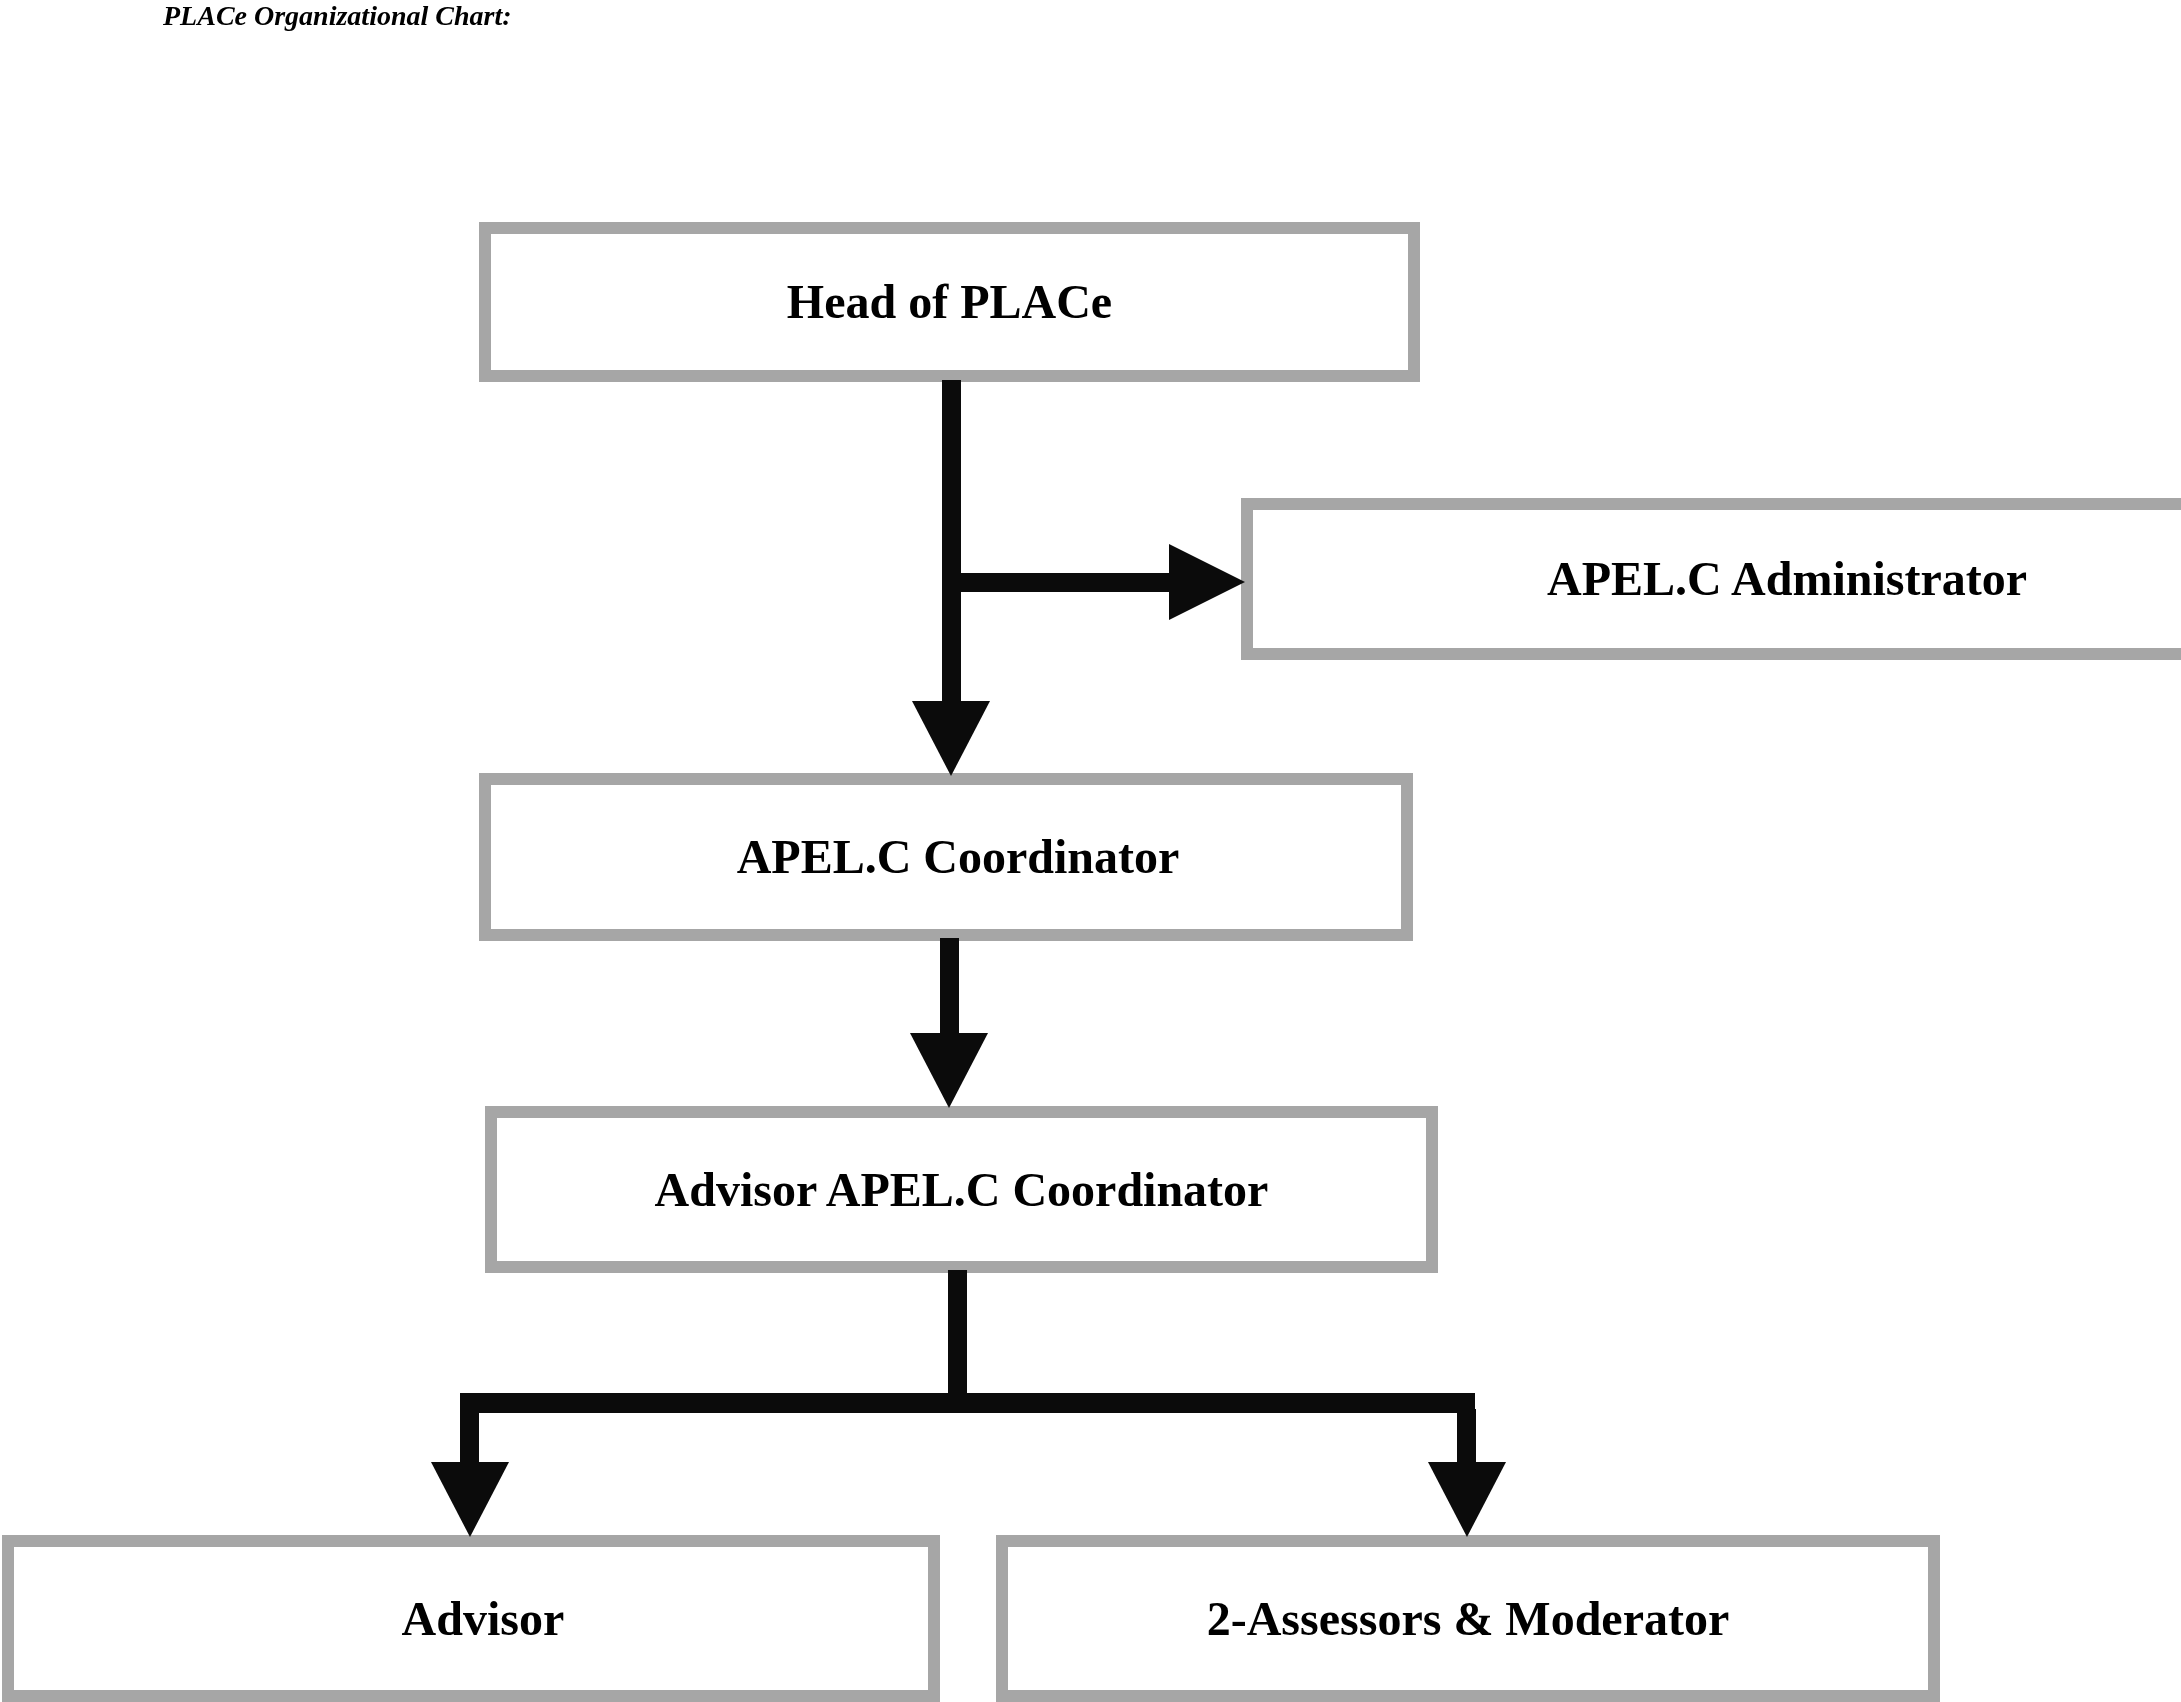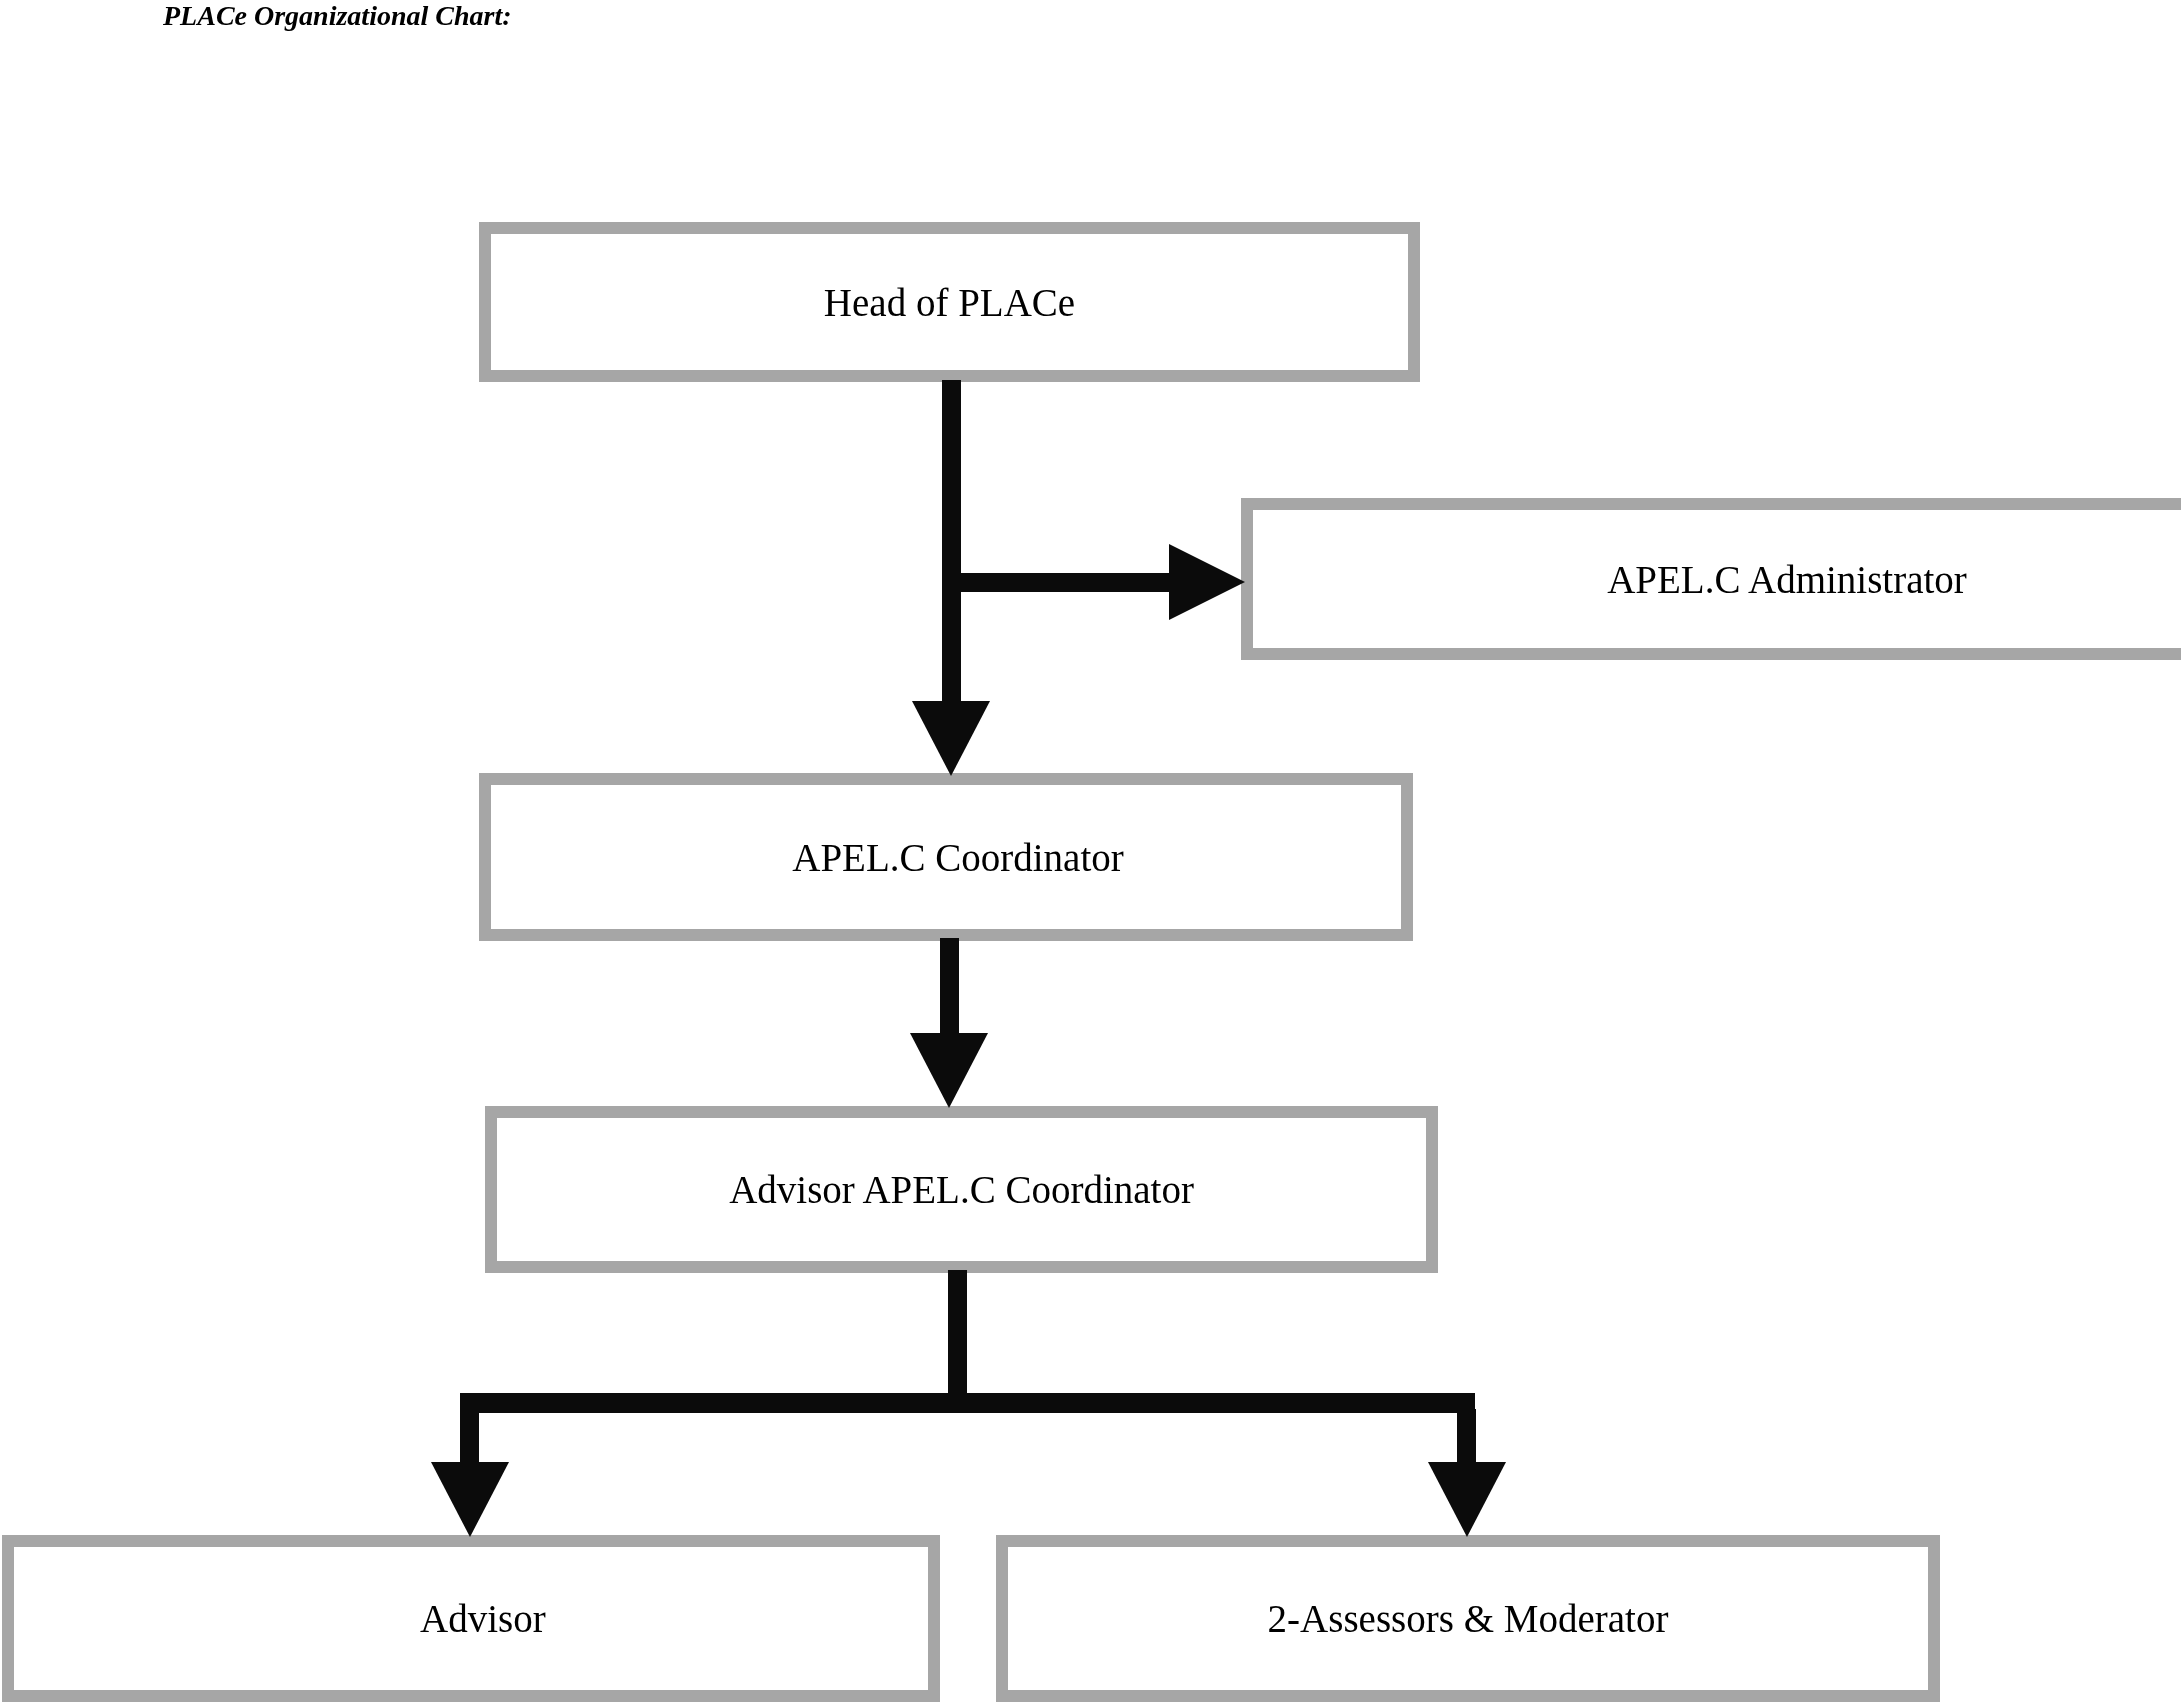--- a/index.html
+++ b/index.html
@@ -32,22 +32,22 @@
   .node {
     position: absolute;
     background: var(--box-fill);
     border: 12.2px solid var(--box-border);
     display: flex;
     align-items: center;
     justify-content: center;
     text-align: center;
   }
   .node .label {
-    font-size: 39px;
-    font-weight: normal;
+    font-size: 48px;
+    font-weight: bold;
     white-space: nowrap;
     line-height: 1;
   }
   .node-head        { left: 479px;  top: 222px;  width: 941px;  height: 160px; }
   .node-admin       { left: 1241px; top: 498px;  width: 1092px;  height: 162px; }
   .node-coordinator { left: 479px;  top: 773px;  width: 934px;  height: 168px; padding-left: 24px; }
   .node-faculty     { left: 485px;  top: 1106px; width: 953px; height: 167px; }
   .node-advisor     { left: 1.9px;    top: 1535px; width: 938px;  height: 167px; padding-left: 24px; }
   .node-assessors   { left: 996px; top: 1535px; width: 944px; height: 167px; }
 

